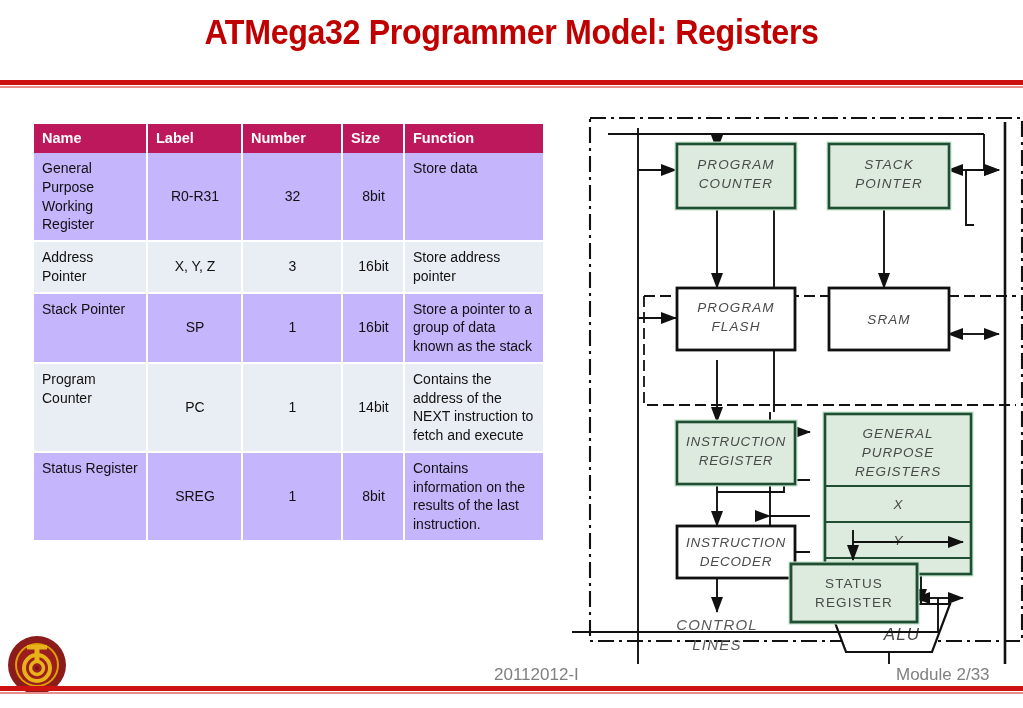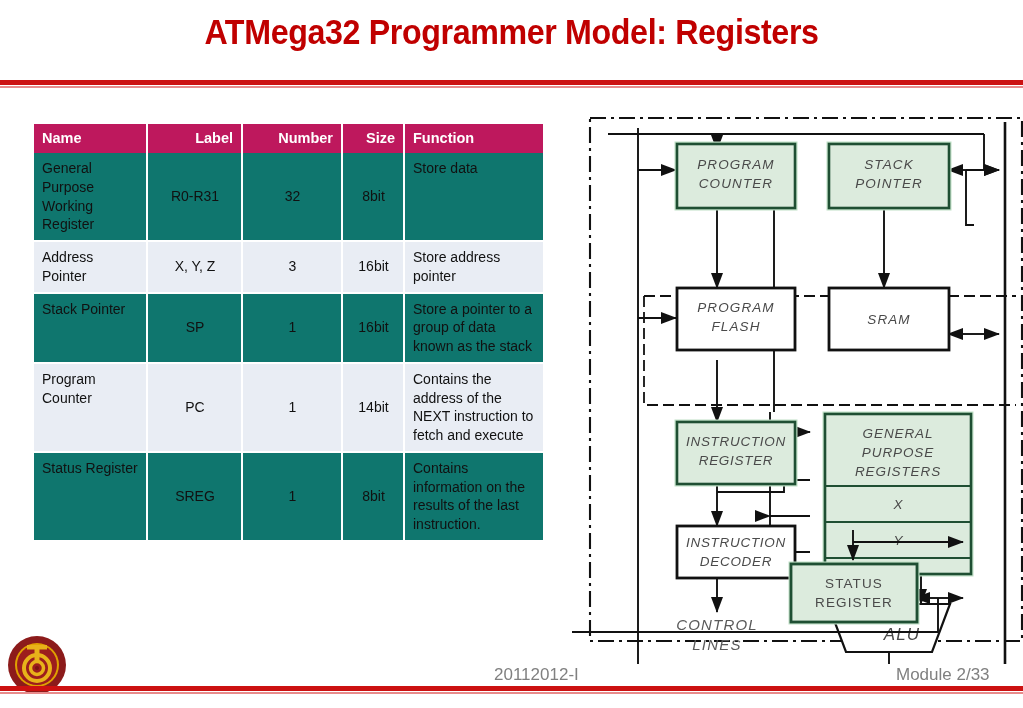--- a/index.html
+++ b/index.html
@@ -48,32 +48,32 @@
     table-layout:fixed;
   }
   #reg-table th{
     background:#be185d;color:#ffffff;
     font-size:14.5px;font-weight:bold;
     text-align:left;padding:6px 8px 7px 8px;
     border:none;
     border-right:2px solid #ffffff;
     transform-origin:left center;
   }
-  #reg-table th.c-center{text-align:right;}
+  #reg-table th.c-center{text-align:left;}
   #reg-table td{
     font-size:14px;color:#111111;
     padding:6px 8px;
     vertical-align:middle;
     border-right:2px solid #ffffff;
     border-bottom:2px solid #ffffff;
     line-height:1.34;
   }
   #reg-table td.c-center{text-align:center;padding-left:9px;}
   #reg-table td.c-top{vertical-align:top;}
-  #reg-table tr.row-dark td{background:#0f766e;}
+  #reg-table tr.row-dark td{background:#c4b5fd;}
   #reg-table tr.row-light td{background:#e9edf4;}
   .col-name{width:113px;}
   .col-label{width:95px;}
   .col-number{width:100px;}
   .col-size{width:62px;}
   .col-function{width:140px;}
 
   
   #cpu-diagram{
     position:absolute;left:584px;top:112px;width:462px;height:552px;font-style:italic;

